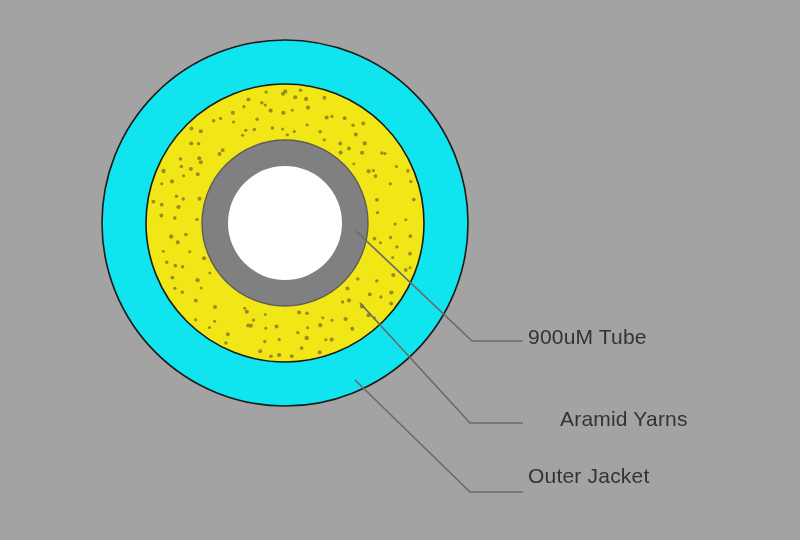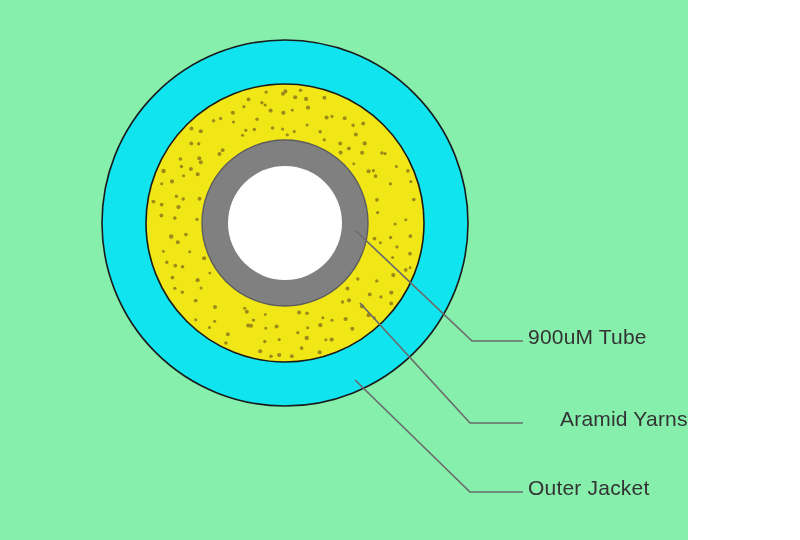--- a/index.html
+++ b/index.html
@@ -8,23 +8,23 @@
     background: #ffffff;
   }
   body {
     width: 800px;
     height: 540px;
     font-family: "Liberation Sans", sans-serif;
     overflow: hidden;
   }
   #diagram-root {
     position: relative;
-    width: 688px;
+    width: 800px;
     height: 540px;
-    background: #86efac;
+    background: #a3a3a3;
   }
   #cable-svg {
     position: absolute;
     left: 0;
     top: 0;
     width: 800px;
     height: 540px;
     display: block;
   }
   .callout-text {
@@ -222,15 +222,15 @@
         <polyline points="356,231 472,341 523,341" fill="none" stroke="#6b6b6b" stroke-width="1.7" stroke-linejoin="miter" stroke-linecap="butt"></polyline>
         <polyline points="360,303 470,423 523,423" fill="none" stroke="#6b6b6b" stroke-width="1.7" stroke-linejoin="miter" stroke-linecap="butt"></polyline>
         <polyline points="355,380 470,492 523,492" fill="none" stroke="#6b6b6b" stroke-width="1.7" stroke-linejoin="miter" stroke-linecap="butt"></polyline>
       </g>
   </svg>
 
   <div class="callout-text" id="label-tube" style="left: 528px; top: 326px;">900uM Tube</div>
 
   <div class="callout-text" id="label-aramid" style="left: 560px; top: 408px;">Aramid Yarns</div>
 
-  <div class="callout-text" id="label-jacket" style="left: 528px; top: 477px;">Outer Jacket</div>
+  <div class="callout-text" id="label-jacket" style="left: 528px; top: 465px;">Outer Jacket</div>
 
 </div>
 
 </body></html>

